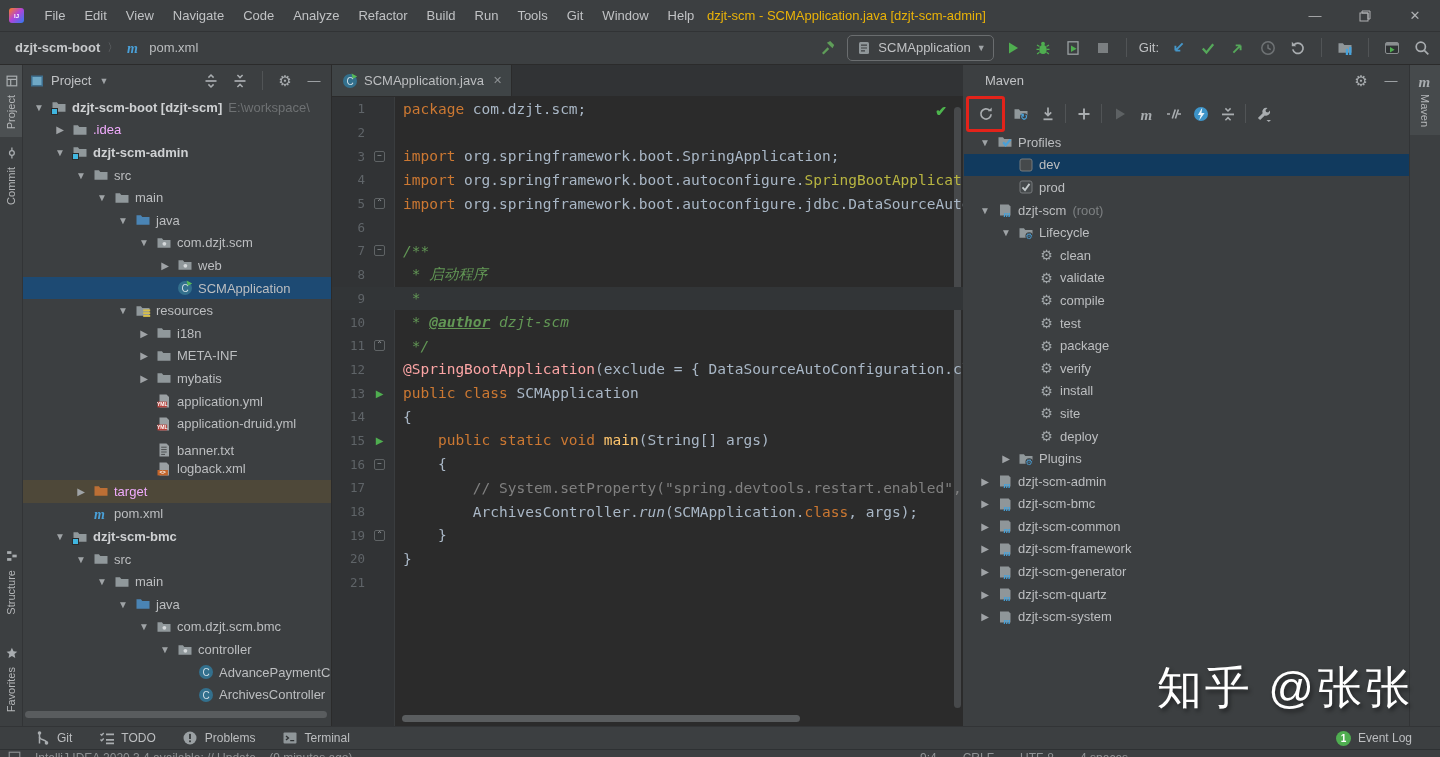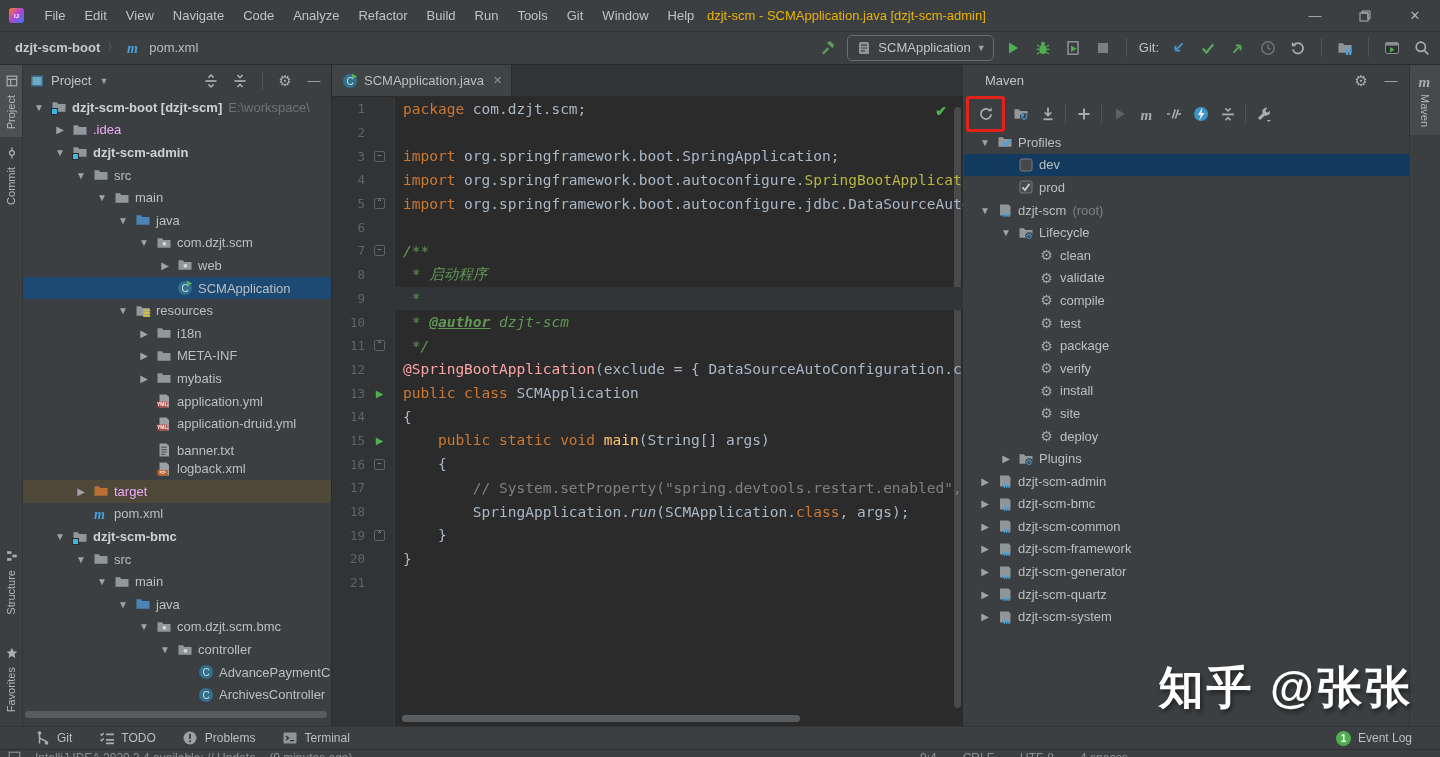--- a/index.html
+++ b/index.html
@@ -81,21 +81,21 @@
   .mtree .trow.sel{background:#113a5e}
   .mtree .sfx{color:#7d8082}
   
   .bottombar{position:absolute;left:0;right:0;top:726px;height:22px;background:#3c3f41;border-top:1px solid #323436;display:flex;align-items:center;font-size:12px;z-index:6}
   .bbitem{display:flex;align-items:center;gap:6px;margin-right:26px;color:#bcbec0}
   .eventlog{position:absolute;right:28px;display:flex;align-items:center;gap:7px;color:#bcbec0}
   .badge{width:15px;height:15px;border-radius:50%;background:#4fae50;color:#fff;font-size:10px;display:flex;align-items:center;justify-content:center;font-weight:bold}
   .statusbar{position:absolute;left:0;right:0;top:749px;height:8px;background:#3c3f41;border-top:1px solid #2e3133;overflow:hidden;font-size:12px;color:#8f9294;z-index:6}
   .statusbar .inner{display:flex;align-items:flex-start;padding-left:8px;gap:14px;margin-top:1px}
   .statusbar .rt{position:absolute;left:920px;top:1px;display:flex;gap:26px;white-space:nowrap}
-  .watermark{position:absolute;right:27px;top:658px;z-index:40;color:#fff;font-size:45px;font-weight:bold;letter-spacing:3px;
+  .watermark{position:absolute;right:27px;top:658px;z-index:40;color:#fff;font-size:45px;font-weight:normal;letter-spacing:3px;
              text-shadow:2px 3px 4px rgba(0,0,0,.45);font-family:"Liberation Sans",sans-serif}
 </style>
 </head>
 <body>
 
 <div class="titlebar">
   <div class="logo">IJ</div>
   <div class="menu" id="menubar">
       <span class="mi">File</span>
       <span class="mi">Edit</span>
@@ -614,21 +614,21 @@
         <div class="cl"><span class="ln">8</span><span class="gm"></span><span class="ct"><span class="s-cmt"> * </span><span class="s-cmi">启动程序</span></span></div>
         <div class="cl cur"><span class="ln">9</span><span class="gm"></span><span class="ct"><span class="s-cmt"> *</span></span></div>
         <div class="cl"><span class="ln">10</span><span class="gm"></span><span class="ct"><span class="s-cmt"> * </span><span class="s-tag">@author</span><span class="s-cmi"> dzjt-scm</span></span></div>
         <div class="cl"><span class="ln">11</span><span class="gm"><span class="fmark">⌃</span></span><span class="ct"><span class="s-cmt"> */</span></span></div>
         <div class="cl"><span class="ln">12</span><span class="gm"></span><span class="ct"><span class="s-ann">@SpringBootApplication</span><span class="s-pl">(exclude = { DataSourceAutoConfiguration.class })</span></span></div>
         <div class="cl"><span class="ln">13</span><span class="gm"><span class="runmark">▶</span></span><span class="ct"><span class="s-kw">public class </span><span class="s-pl">SCMApplication</span></span></div>
         <div class="cl"><span class="ln">14</span><span class="gm"></span><span class="ct"><span class="s-pl">{</span></span></div>
         <div class="cl"><span class="ln">15</span><span class="gm"><span class="runmark">▶</span></span><span class="ct"><span class="s-pl">    </span><span class="s-kw">public static void </span><span class="s-mth">main</span><span class="s-pl">(String[] args)</span></span></div>
         <div class="cl"><span class="ln">16</span><span class="gm"><span class="fmark">−</span></span><span class="ct"><span class="s-pl">    {</span></span></div>
         <div class="cl"><span class="ln">17</span><span class="gm"></span><span class="ct"><span class="s-lc">        // System.setProperty("spring.devtools.restart.enabled", "false");</span></span></div>
-        <div class="cl"><span class="ln">18</span><span class="gm"></span><span class="ct"><span class="s-pl">        SpringApplication.</span><span class="s-it">run</span><span class="s-pl">(SCMApplication.</span><span class="s-kw">class</span><span class="s-pl">, args);</span></span></div>
+        <div class="cl"><span class="ln">18</span><span class="gm"></span><span class="ct"><span class="s-pl">        ArchivesController.</span><span class="s-it">run</span><span class="s-pl">(SCMApplication.</span><span class="s-kw">class</span><span class="s-pl">, args);</span></span></div>
         <div class="cl"><span class="ln">19</span><span class="gm"><span class="fmark">⌃</span></span><span class="ct"><span class="s-pl">    }</span></span></div>
         <div class="cl"><span class="ln">20</span><span class="gm"></span><span class="ct"><span class="s-pl">}</span></span></div>
         <div class="cl"><span class="ln">21</span><span class="gm"></span><span class="ct"></span></div>
       </div>
     <span class="echeck">✔</span>
     <div class="vthumb"></div>
     <div class="hthumb"></div>
   </div>
 </div>
 

